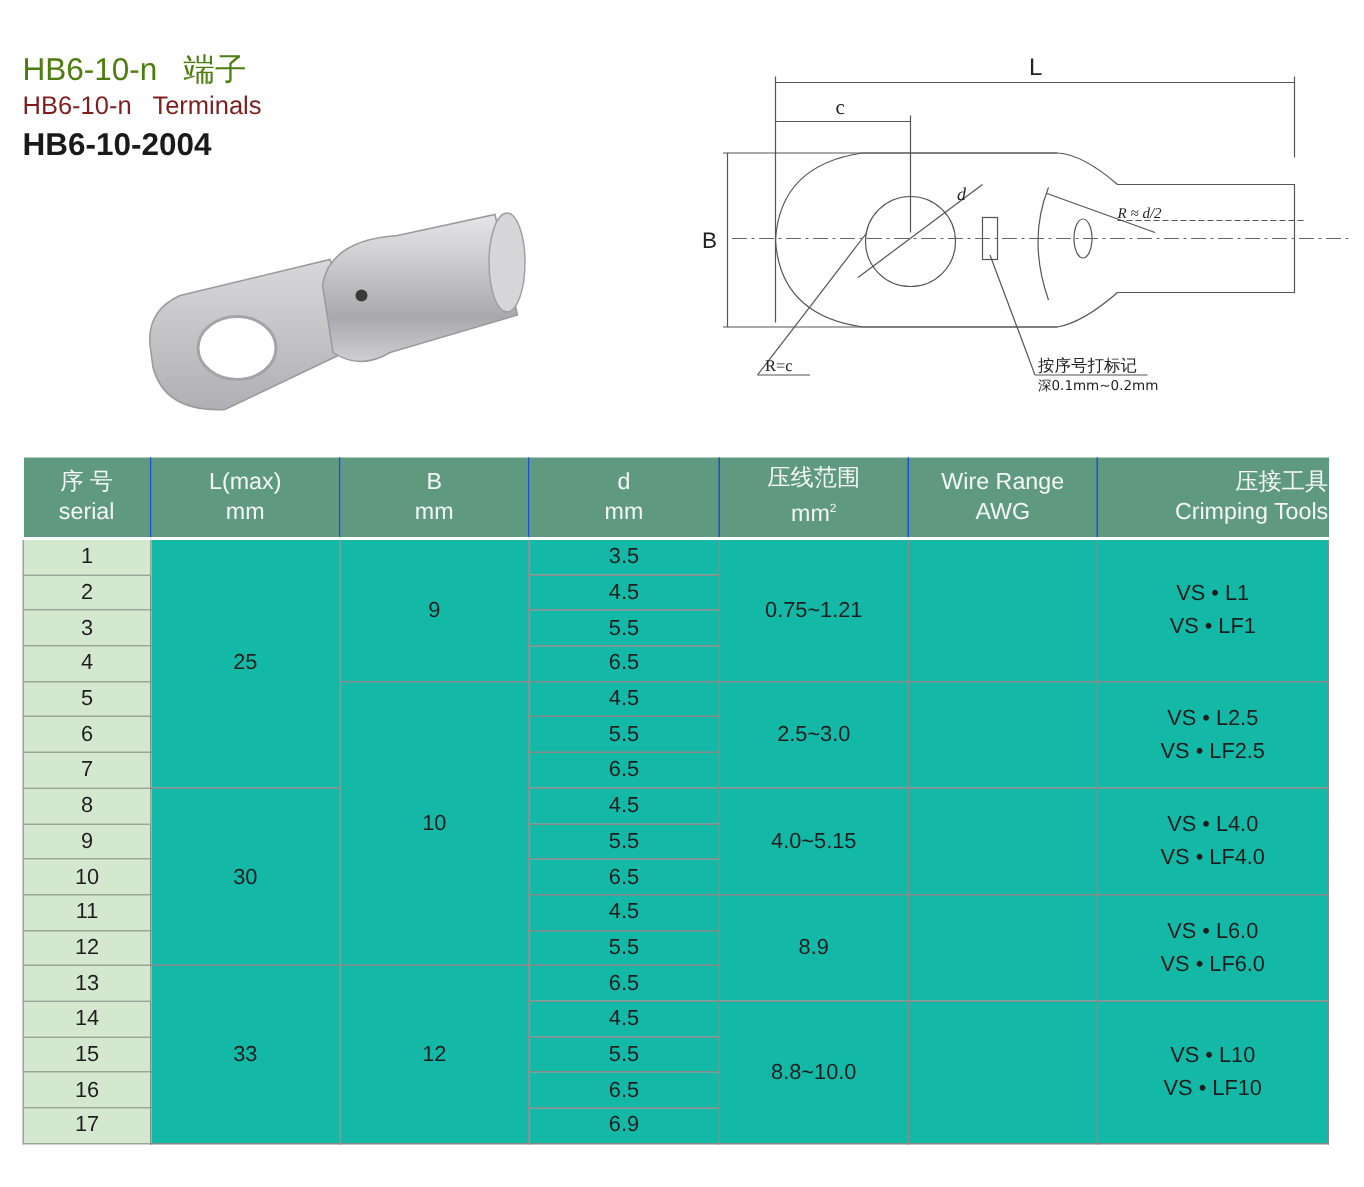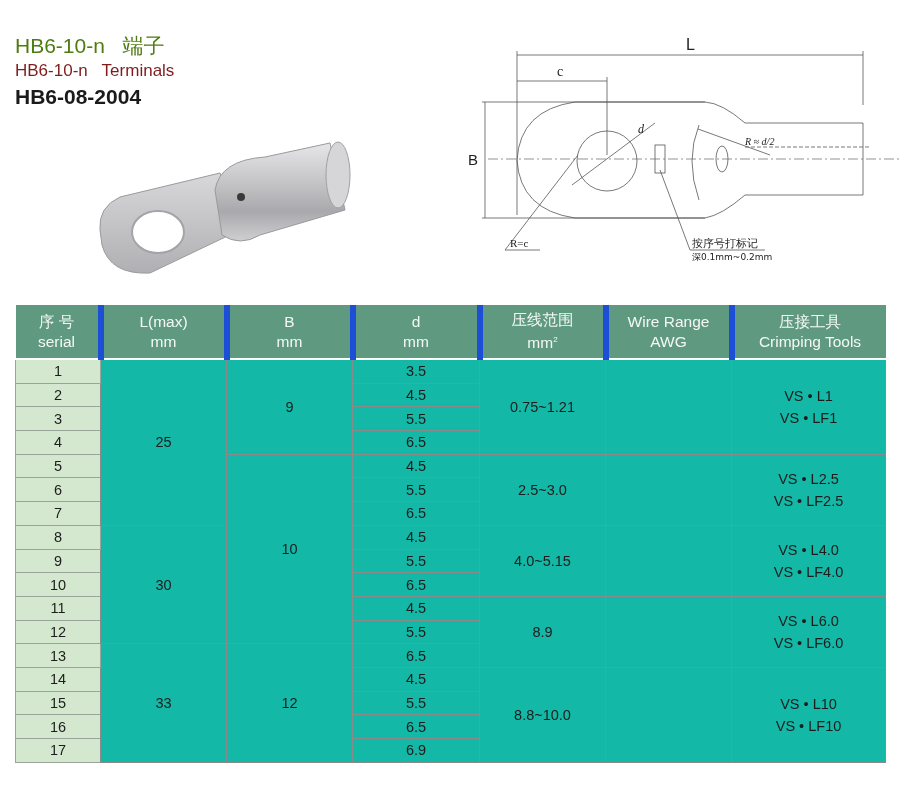--- a/index.html
+++ b/index.html
@@ -3,33 +3,33 @@
 <meta charset="utf-8">
 <style>
   html,body{margin:0;padding:0;background:#ffffff;}
   body{width:909px;height:791px;position:relative;overflow:hidden;font-family:"Liberation Sans","DejaVu Sans",sans-serif;color:#222;}
   .title1{position:absolute;left:15px;top:32px;font-size:21px;color:#4d7c0f;white-space:pre;}
   .title2{position:absolute;left:15px;top:61px;font-size:17px;color:#7f1d1d;white-space:pre;}
   .title3{position:absolute;left:15px;top:85px;font-size:21px;font-weight:bold;color:#1a1a1a;}
   .photo{position:absolute;left:90px;top:135px;width:300px;height:150px;}
   .drawing{position:absolute;left:460px;top:25px;width:445px;height:245px;}
   table.spec{position:absolute;left:15px;top:305px;border-collapse:collapse;table-layout:fixed;width:870px;}
-  table.spec th{background:#5f9a80;color:#f4f8f5;font-weight:normal;font-size:15.5px;line-height:20px;height:53px;border-right:6px solid #1d4ed8;border-bottom:2px solid #ffffff;padding:0;text-align:center;vertical-align:middle;}
-  table.spec th:last-child{border-right:none;}
+  table.spec th{background:#5f9a80;color:#f4f8f5;font-weight:normal;font-size:15.5px;line-height:20px;height:53px;border-right:1px solid #1d4ed8;border-bottom:2px solid #ffffff;padding:0;text-align:center;vertical-align:middle;}
+  table.spec th:last-child{border-right:none;text-align:right;}
   table.spec td{height:22.7px;padding:0;border:1px solid #8a8a8a;background:#14b8a6;font-size:14.5px;text-align:center;vertical-align:middle;color:#1d1d1d;}
   table.spec td.serial{background:#d4e8cf;border-color:#9aa59a;}
   table.spec td.tools{line-height:22px;}
   sup{font-size:8px;}
 </style>
 </head>
 <body>
 
 <div class="title1">HB6-10-n   端子</div>
 <div class="title2">HB6-10-n   Terminals</div>
-<div class="title3">HB6-08-2004</div>
+<div class="title3">HB6-10-2004</div>
 
 <svg class="photo" viewBox="0 0 300 150">
   <defs>
     <linearGradient id="barrel" x1="0" y1="0" x2="0" y2="1">
       <stop offset="0" stop-color="#e6e6e8"></stop>
       <stop offset="0.35" stop-color="#c9c9cc"></stop>
       <stop offset="0.7" stop-color="#a9a9ad"></stop>
       <stop offset="1" stop-color="#cfcfd2"></stop>
     </linearGradient>
     <linearGradient id="tongue" x1="0" y1="0" x2="0" y2="1">

